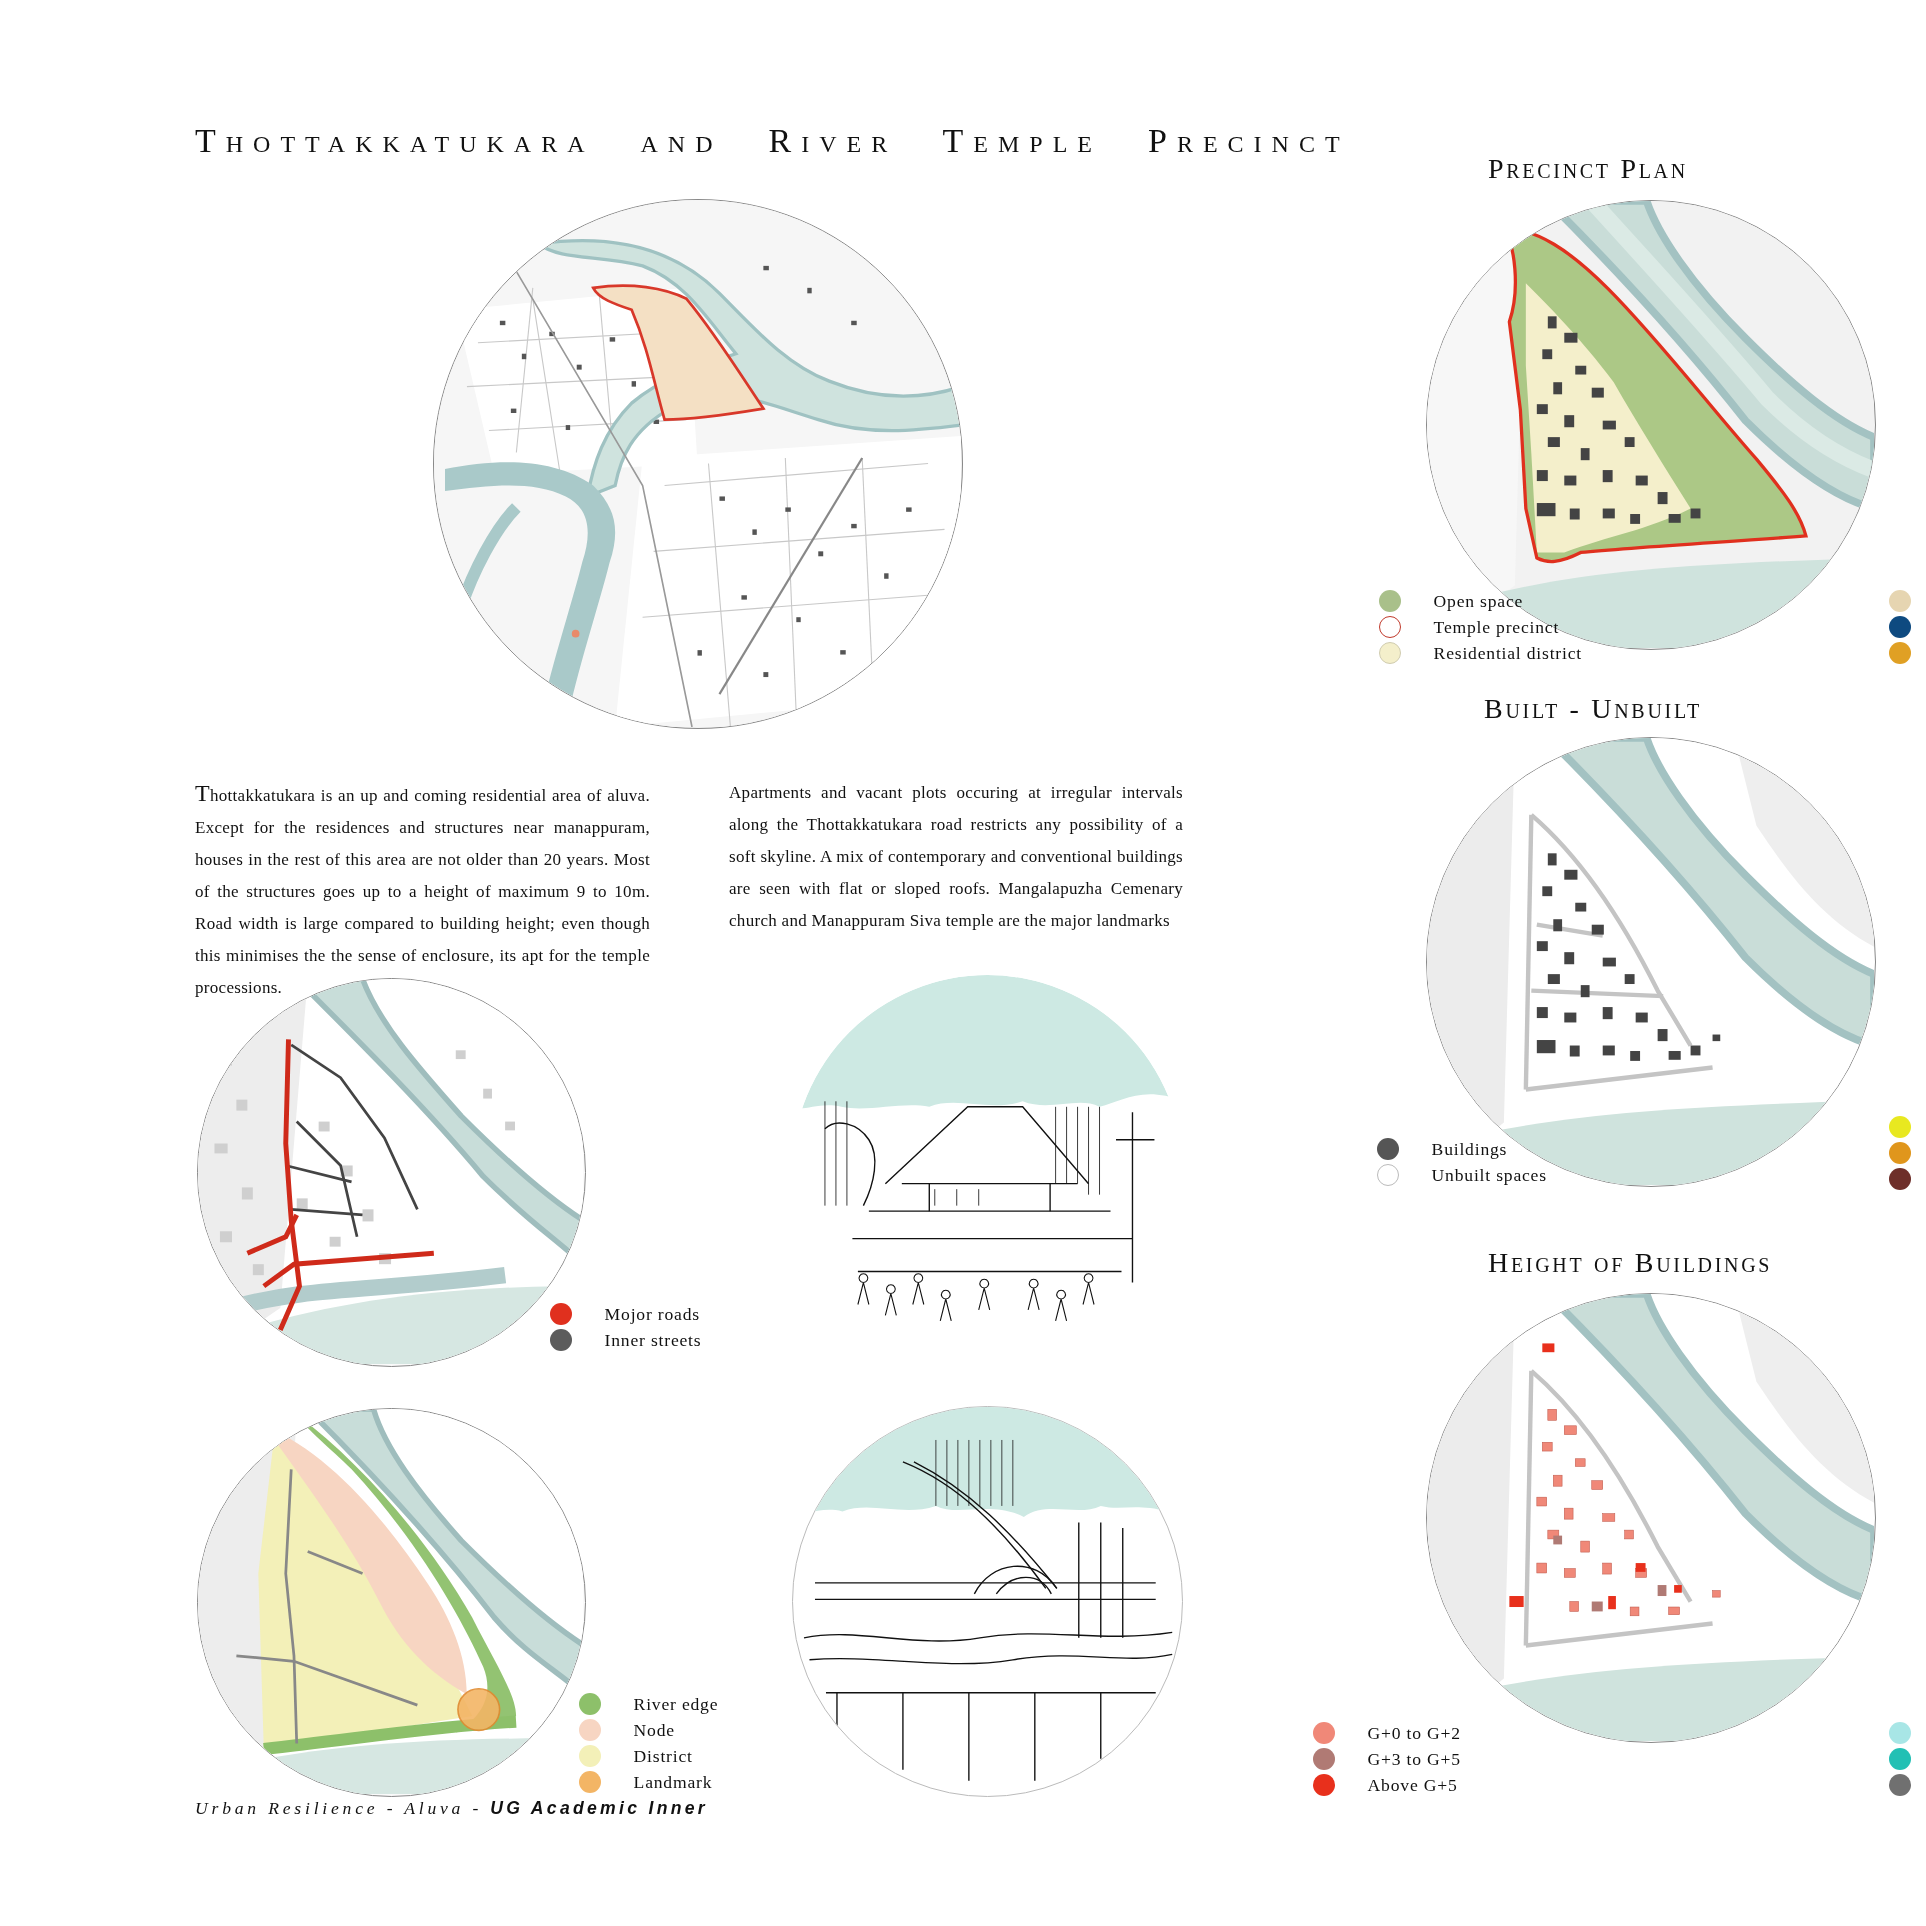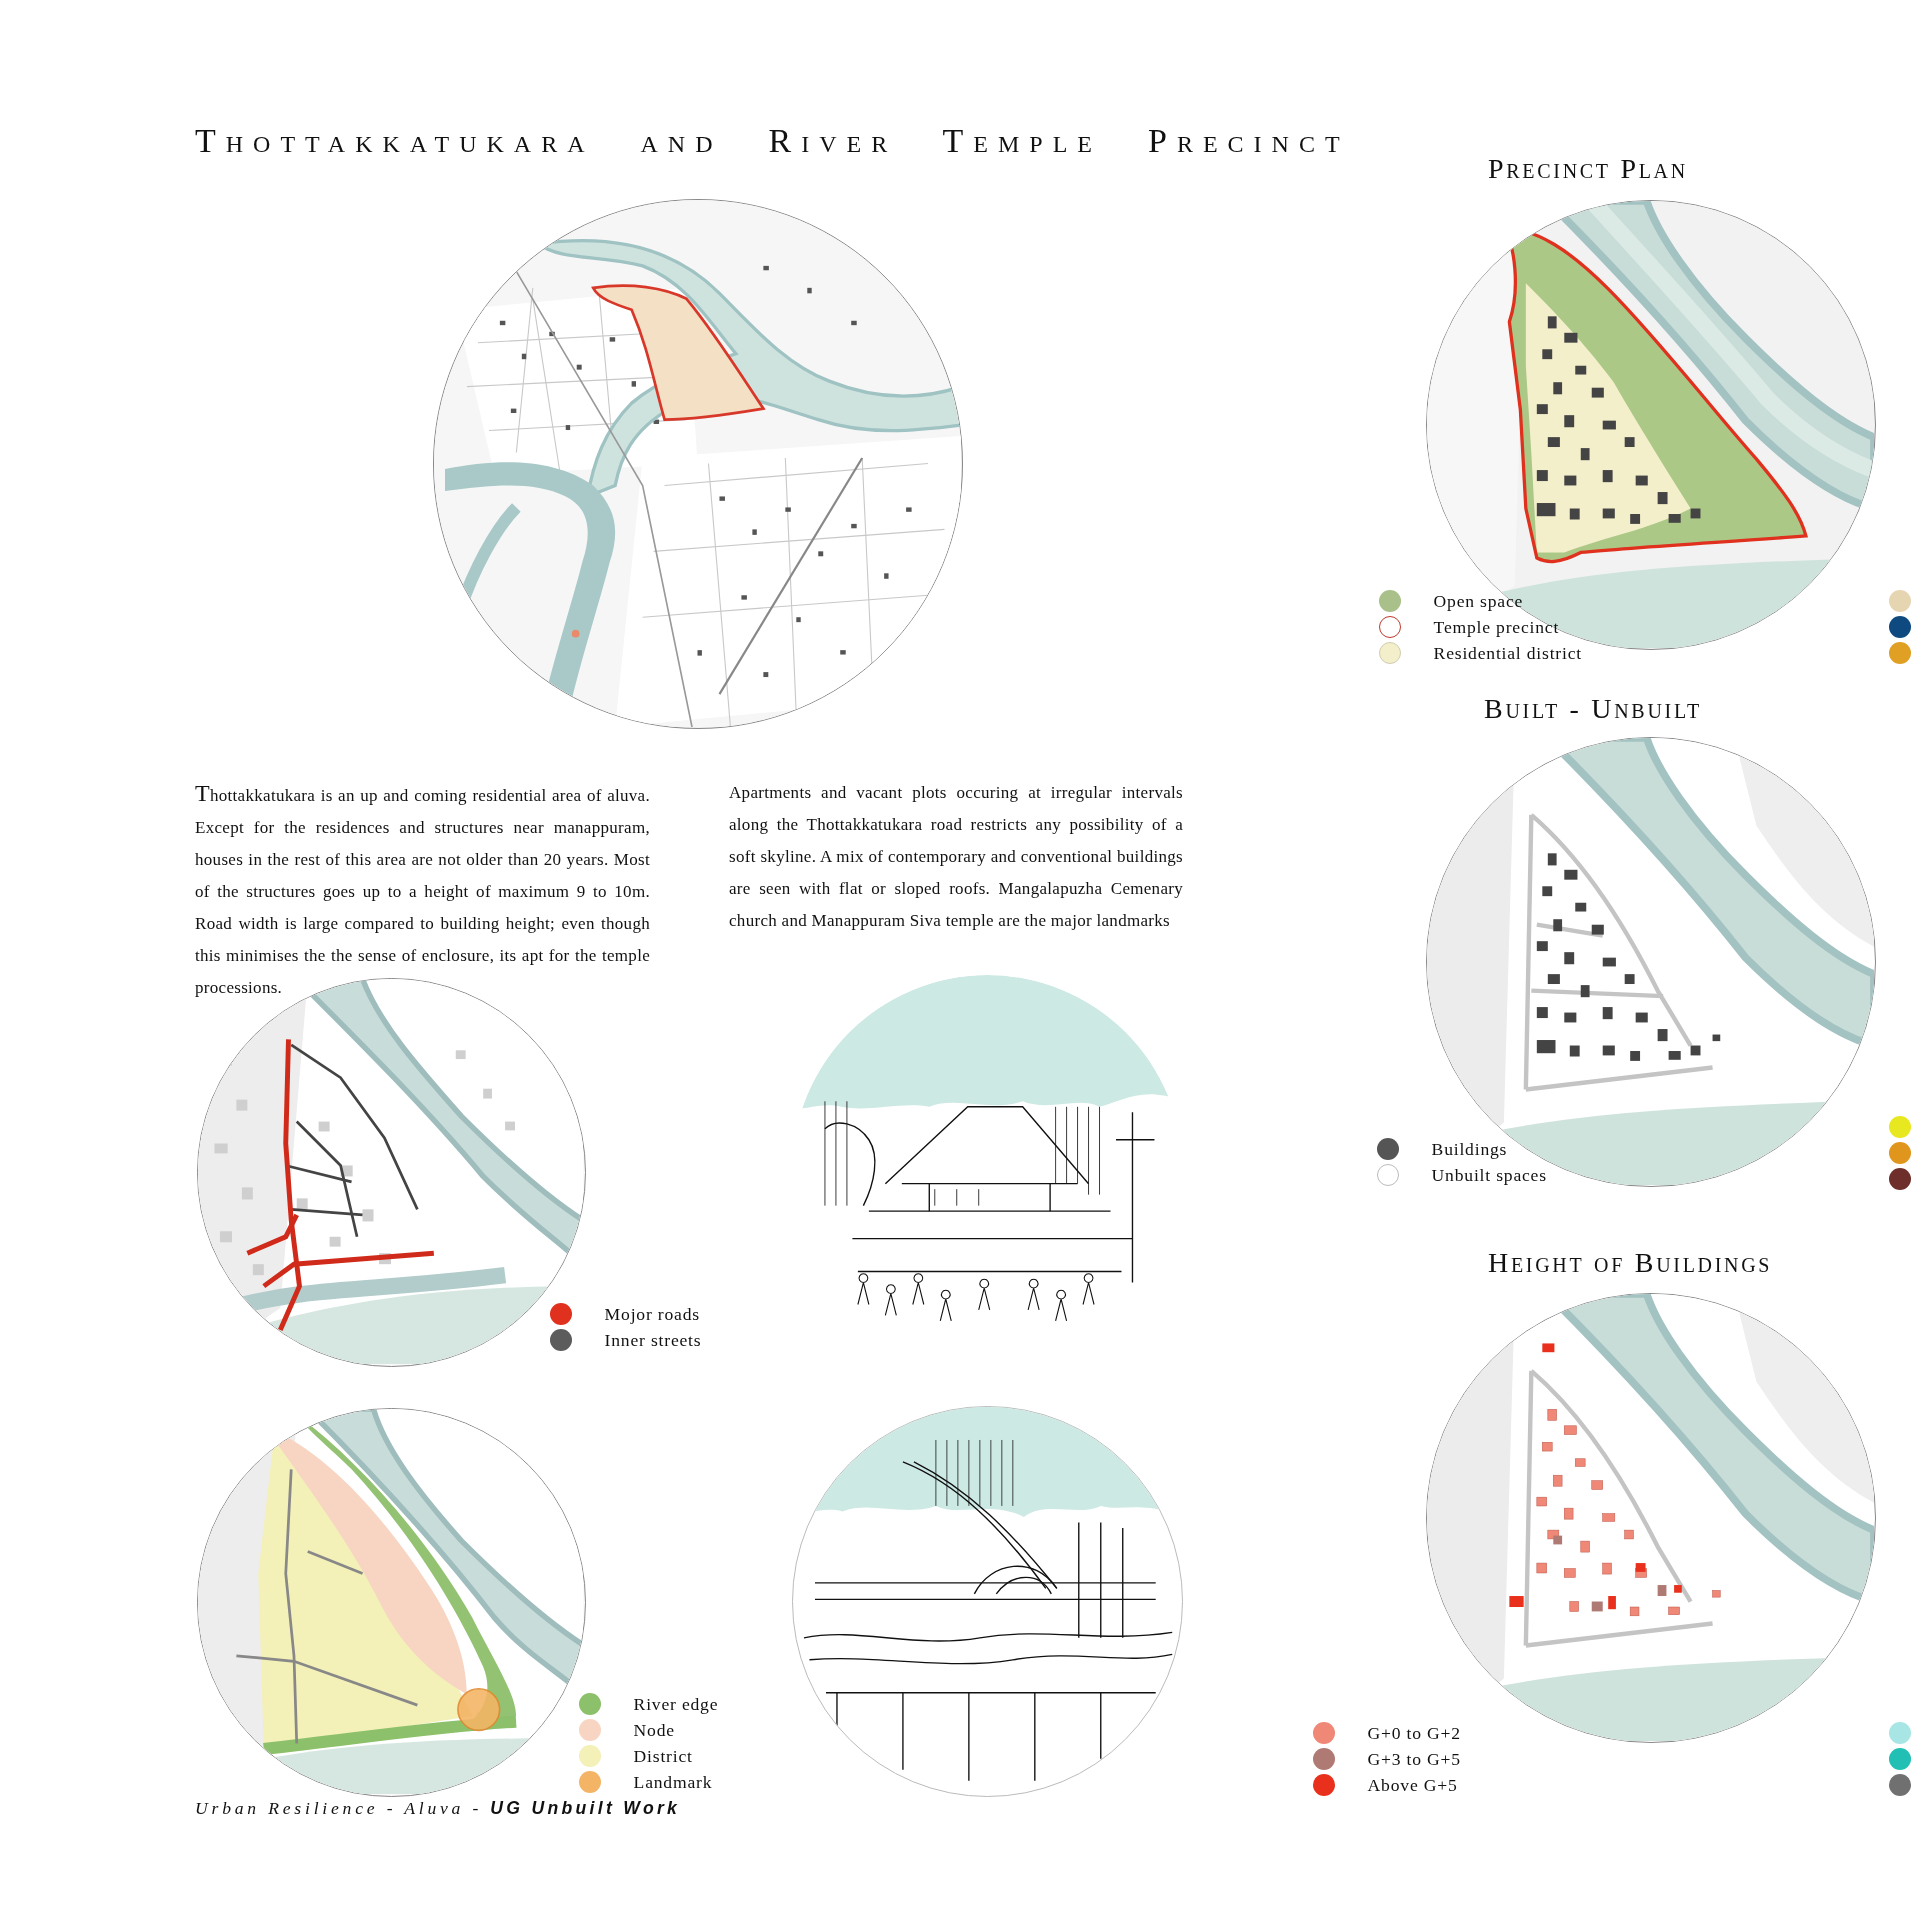--- a/index.html
+++ b/index.html
@@ -256,21 +256,21 @@
       <line x1="320" y1="60" x2="320" y2="180"></line>
         <line x1="340" y1="60" x2="340" y2="180"></line>
         <line x1="360" y1="60" x2="360" y2="180"></line>
       <line x1="380" y1="60" x2="380" y2="180"></line>
         <line x1="400" y1="60" x2="400" y2="180"></line>
     </g>
   </svg>
 </div>
 
 <div class="abs footer">
-  <span>Urban Resilience - Aluva - </span><b>UG Unbuilt Work</b>
+  <span>Urban Resilience - Aluva - </span><b>UG Academic Inner</b>
 </div>
 
 <div class="abs subtitle" style="left:1488px;top:153px;">Precinct Plan</div>
 <div class="circle" style="left:1426px;top:200px;width:450px;height:450px;background:#f4f4f4;">
   <svg width="447" height="447" viewBox="0 0 814 814">
     <rect width="814" height="814" fill="#f2f2f2"></rect>
     <path d="M0 0 L180 0 L160 700 L0 814 Z" fill="#f7f7f7"></path>
     <path d="M220 0 C340 120 470 260 580 400 C660 480 740 540 814 560 L814 430 C740 400 660 330 580 250 C480 150 420 60 400 0 Z" fill="#c9ddd8" stroke="#a3c2c2" stroke-width="14"></path>
     <path d="M300 0 C400 110 520 240 620 360 C690 430 760 470 814 490" stroke="#dbeae5" stroke-width="30" fill="none"></path>
     <path d="M100 720 C300 670 500 660 814 650 L814 814 L80 814 Z" fill="#cfe3dd"></path>

